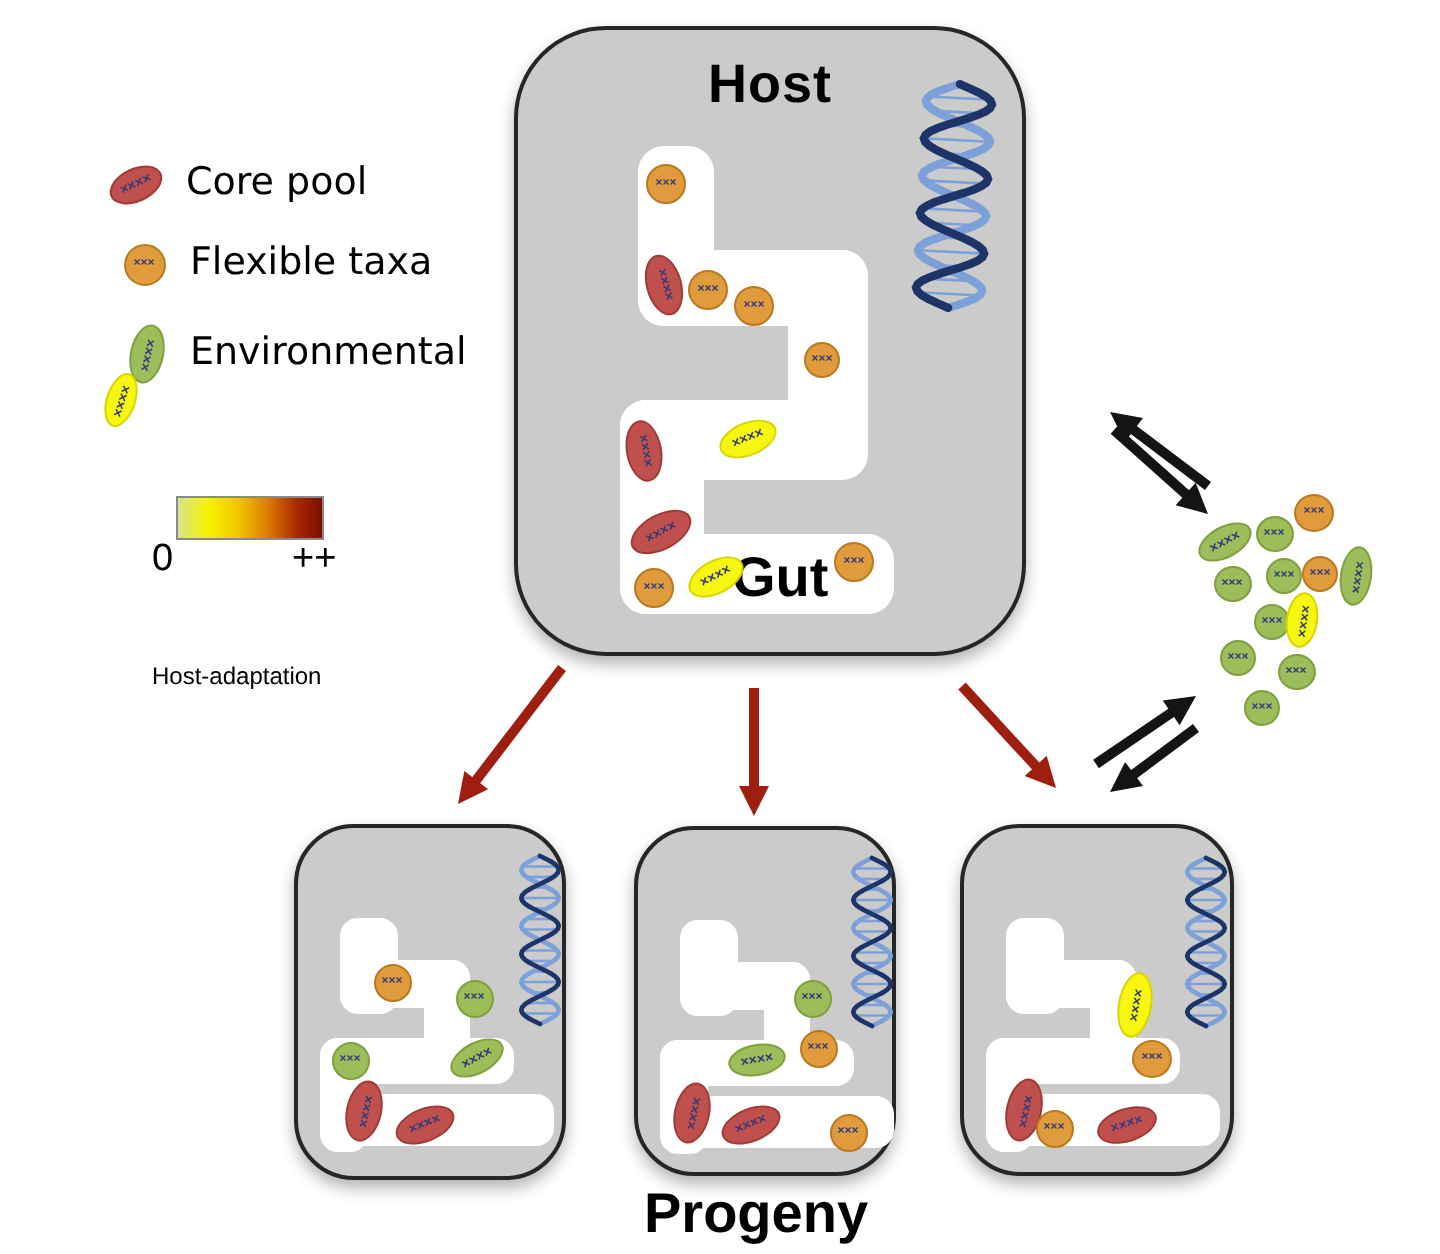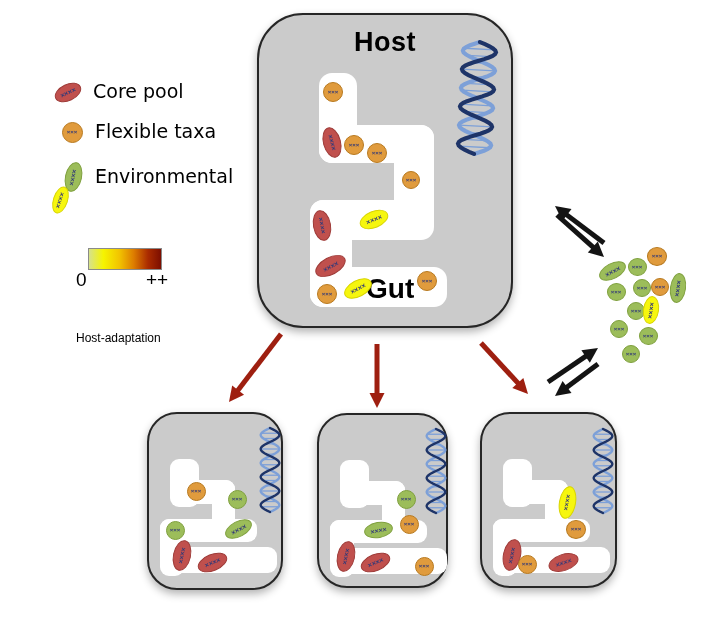--- a/index.html
+++ b/index.html
@@ -167,20 +167,21 @@
         <polyline points="13,3 15.892399067349508,4.4 18.501669961457548,5.8 20.572399067349508,7.2 21.901888992522636,8.6 22.36,10 21.901888992522636,11.4 20.572399067349508,12.8 18.501669961457548,14.2 15.892399067349512,15.6 13.000000000000002,17 10.107600932650497,18.4 7.498330038542449,19.8 5.427600932650494,21.2 4.098111007477364,22.6 3.6400000000000006,24 4.098111007477362,25.4 5.427600932650491,26.8 7.498330038542443,28.2 10.10760093265049,29.599999999999998 12.999999999999998,31 15.892399067349498,32.4 18.501669961457537,33.8 20.57239906734951,35.2 21.901888992522636,36.6 22.36,38 21.901888992522636,39.4 20.572399067349508,40.800000000000004 18.50166996145755,42.2 15.892399067349512,43.6 13.000000000000004,45 10.107600932650481,46.400000000000006 7.498330038542455,47.8 5.427600932650495,49.2 4.098111007477364,50.6 3.6400000000000006,52 4.098111007477357,53.4 5.42760093265049,54.800000000000004 7.4983300385424485,56.199999999999996 10.107600932650504,57.6 12.999999999999995,59 15.892399067349487,60.4 18.50166996145753,61.8 20.572399067349505,63.2 21.90188899252263,64.6 22.36,66 21.901888992522633,67.4 20.57239906734951,68.8 18.501669961457537,70.2 15.892399067349498,71.6 13.000000000000005,73 10.107600932650513,74.39999999999999 7.498330038542457,75.8 5.427600932650506,77.2 4.098111007477364,78.60000000000001 3.6400000000000006,80 4.098111007477362,81.4 5.427600932650479,82.8 7.498330038542447,84.2 10.10760093265047,85.6 12.999999999999993,87" fill="none" stroke="#1e3468" stroke-width="2.34" stroke-linecap="round"></polyline>
       </svg>
   <div class="maze-rect" style="left: 21px; top: 45px; width: 29px; height: 48px; border-radius: 9px;"></div>
       <div class="maze-rect" style="left: 21px; top: 66px; width: 65px; height: 24px; border-radius: 9px;"></div>
       <div class="maze-rect" style="left: 63px; top: 66px; width: 23px; height: 62px; border-radius: 9px;"></div>
       <div class="maze-rect" style="left: 11px; top: 105px; width: 97px; height: 23px; border-radius: 9px;"></div>
       <div class="maze-rect" style="left: 11px; top: 105px; width: 24px; height: 57px; border-radius: 9px;"></div>
       <div class="maze-rect" style="left: 11px; top: 133px; width: 117px; height: 26px; border-radius: 9px;"></div>
     </div>
 
+  <div class="section-label" id="progeny-label">Progeny</div>
 
   <svg id="arrow-layer" width="720" height="627">
       <line x1="281" y1="334" x2="235.68195118327876" y2="393.2620638372508" stroke="#9e1f10" stroke-width="5"></line>
       <polygon points="229,402 232.154067866233,385.52875669856104 244.0694353608909,394.640508312123" fill="#9e1f10"></polygon>
       <line x1="377" y1="344" x2="377" y2="397" stroke="#9e1f10" stroke-width="5"></line>
       <polygon points="377,408 369.5,393 384.5,393" fill="#9e1f10"></polygon>
       <line x1="481" y1="343" x2="520.5455088255845" y2="385.91108404478314" stroke="#9e1f10" stroke-width="5"></line>
       <polygon points="528,394 512.3196147926947,388.0522676799876 523.3499547316267,377.8870524421483" fill="#9e1f10"></polygon>
       <line x1="604" y1="243" x2="563.7784550582405" y2="212.62862932969185" stroke="#141414" stroke-width="5"></line>
       <polygon points="555,206 571.4901405314815,209.05372972805213 562.4511005364473,221.02435026201653" fill="#141414"></polygon>

